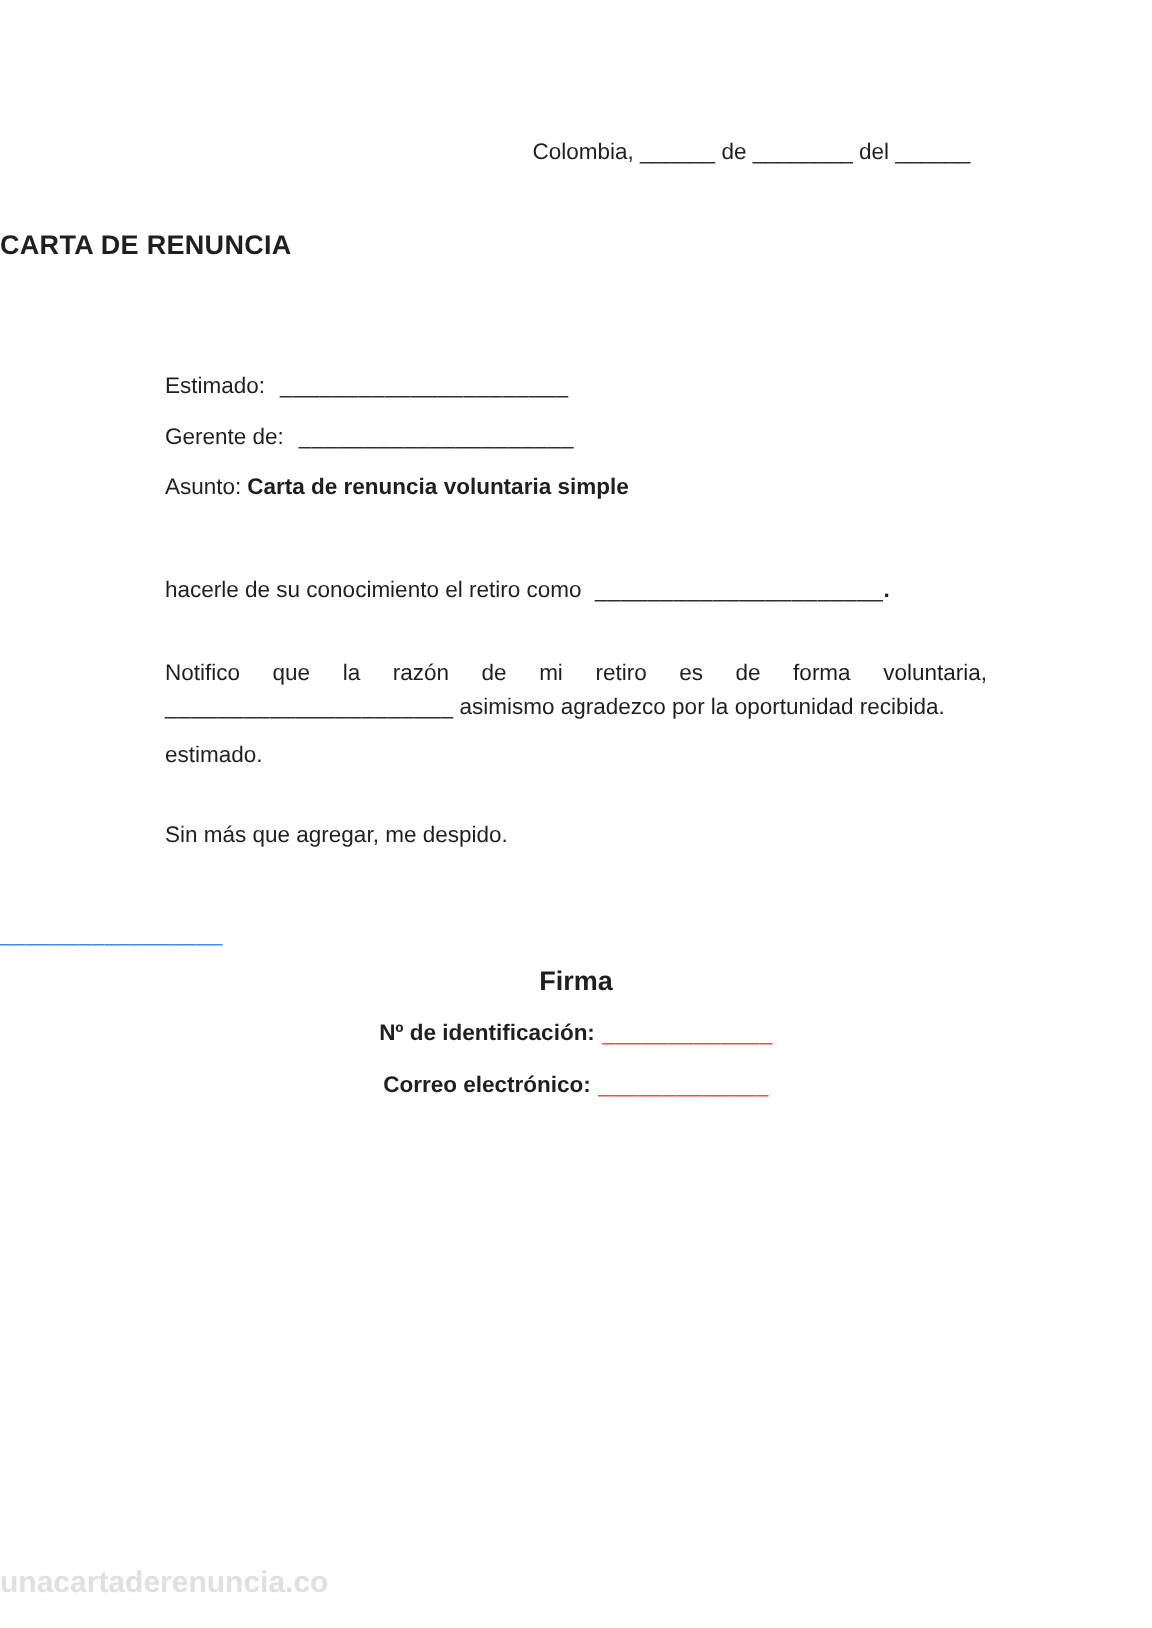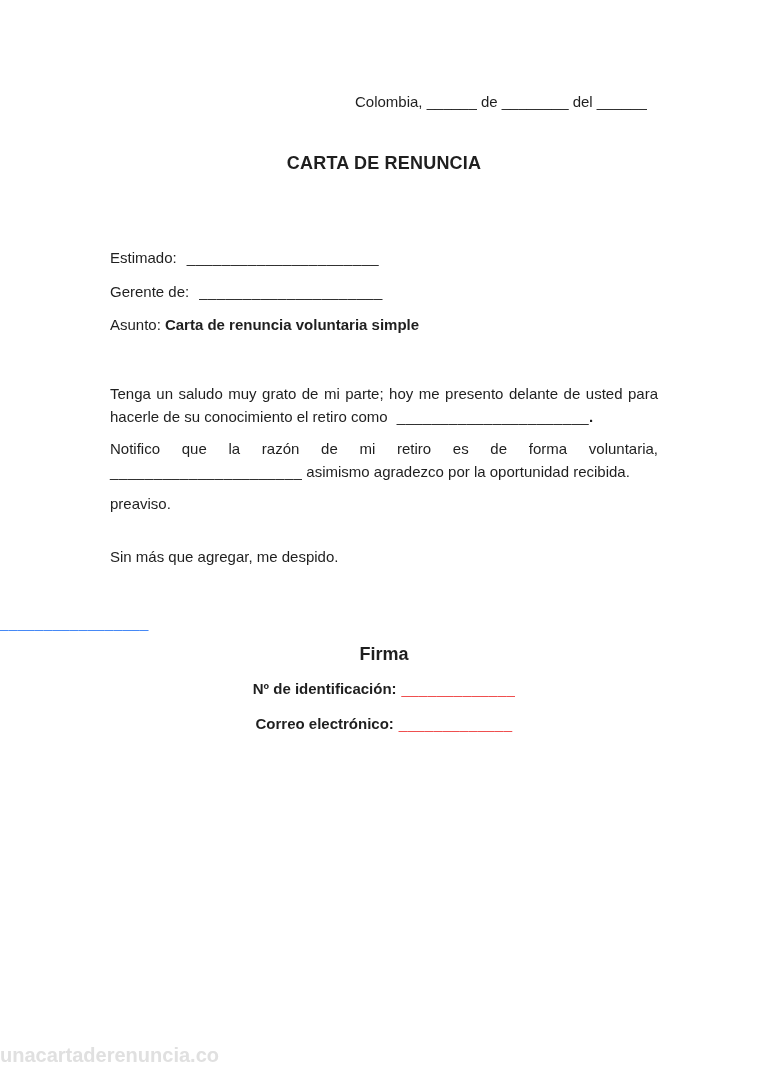--- a/index.html
+++ b/index.html
@@ -13,21 +13,21 @@
     overflow: hidden;
   }
   .abs { position: absolute; }
   .date-line {
     left: 355px; top: 92px;
     font-size: 15px; line-height: 20px;
     white-space: pre;
   }
   .doc-title {
     left: 0; top: 150px; width: 100%;
-    text-align: center;
+    text-align: left;
     font-size: 18px; font-weight: bold; line-height: 26px;
     letter-spacing: 0.2px;
   }
   .greet { left: 110px; font-size: 15px; line-height: 22px; }
   .greet .blank { margin-left: 10px; letter-spacing: 0.4px; }
   .greet-senores  { top: 214px; }
   .greet-estimado { top: 247px; }
   .greet-gerente  { top: 281px; }
   .greet-asunto   { top: 314px; }
   .greet-asunto .subject-value { font-weight: bold; margin-left: 4px; }
@@ -88,35 +88,34 @@
 
   <div class="abs greet greet-gerente">
     <span>Gerente de:</span><span class="blank blank-run">_____________________</span>
   </div>
 
   <div class="abs greet greet-asunto">
     <span>Asunto:</span><span class="subject-value">Carta de renuncia voluntaria simple</span>
   </div>
 
   <div class="abs para para-1">
-    <div class="line-j">Tenga un saludo muy grato de mi parte; hoy me presento delante de usted para</div>
     <div class="line-l">
       <span>hacerle de su conocimiento el retiro como</span><span class="inline-blank blank-run">______________________</span><span class="bold-period">.</span>
     </div>
   </div>
 
   <div class="abs para para-2">
     <div class="line-j">Notifico que la razón de mi retiro es de forma voluntaria,</div>
     <div class="line-l">
       <span class="blank-run">______________________</span><span class="after-blank">asimismo agradezco por la oportunidad recibida.</span>
     </div>
   </div>
 
   <div class="abs para para-3">
-    <div class="line-l">preaviso.</div>
+    <div class="line-l">estimado.</div>
   </div>
 
   <div class="abs para para-4">
     <div class="line-l">Sin más que agregar, me despido.</div>
   </div>
 
   <div class="abs sig-line">_________________</div>
 
   <div class="abs sig-firma">Firma</div>
 

